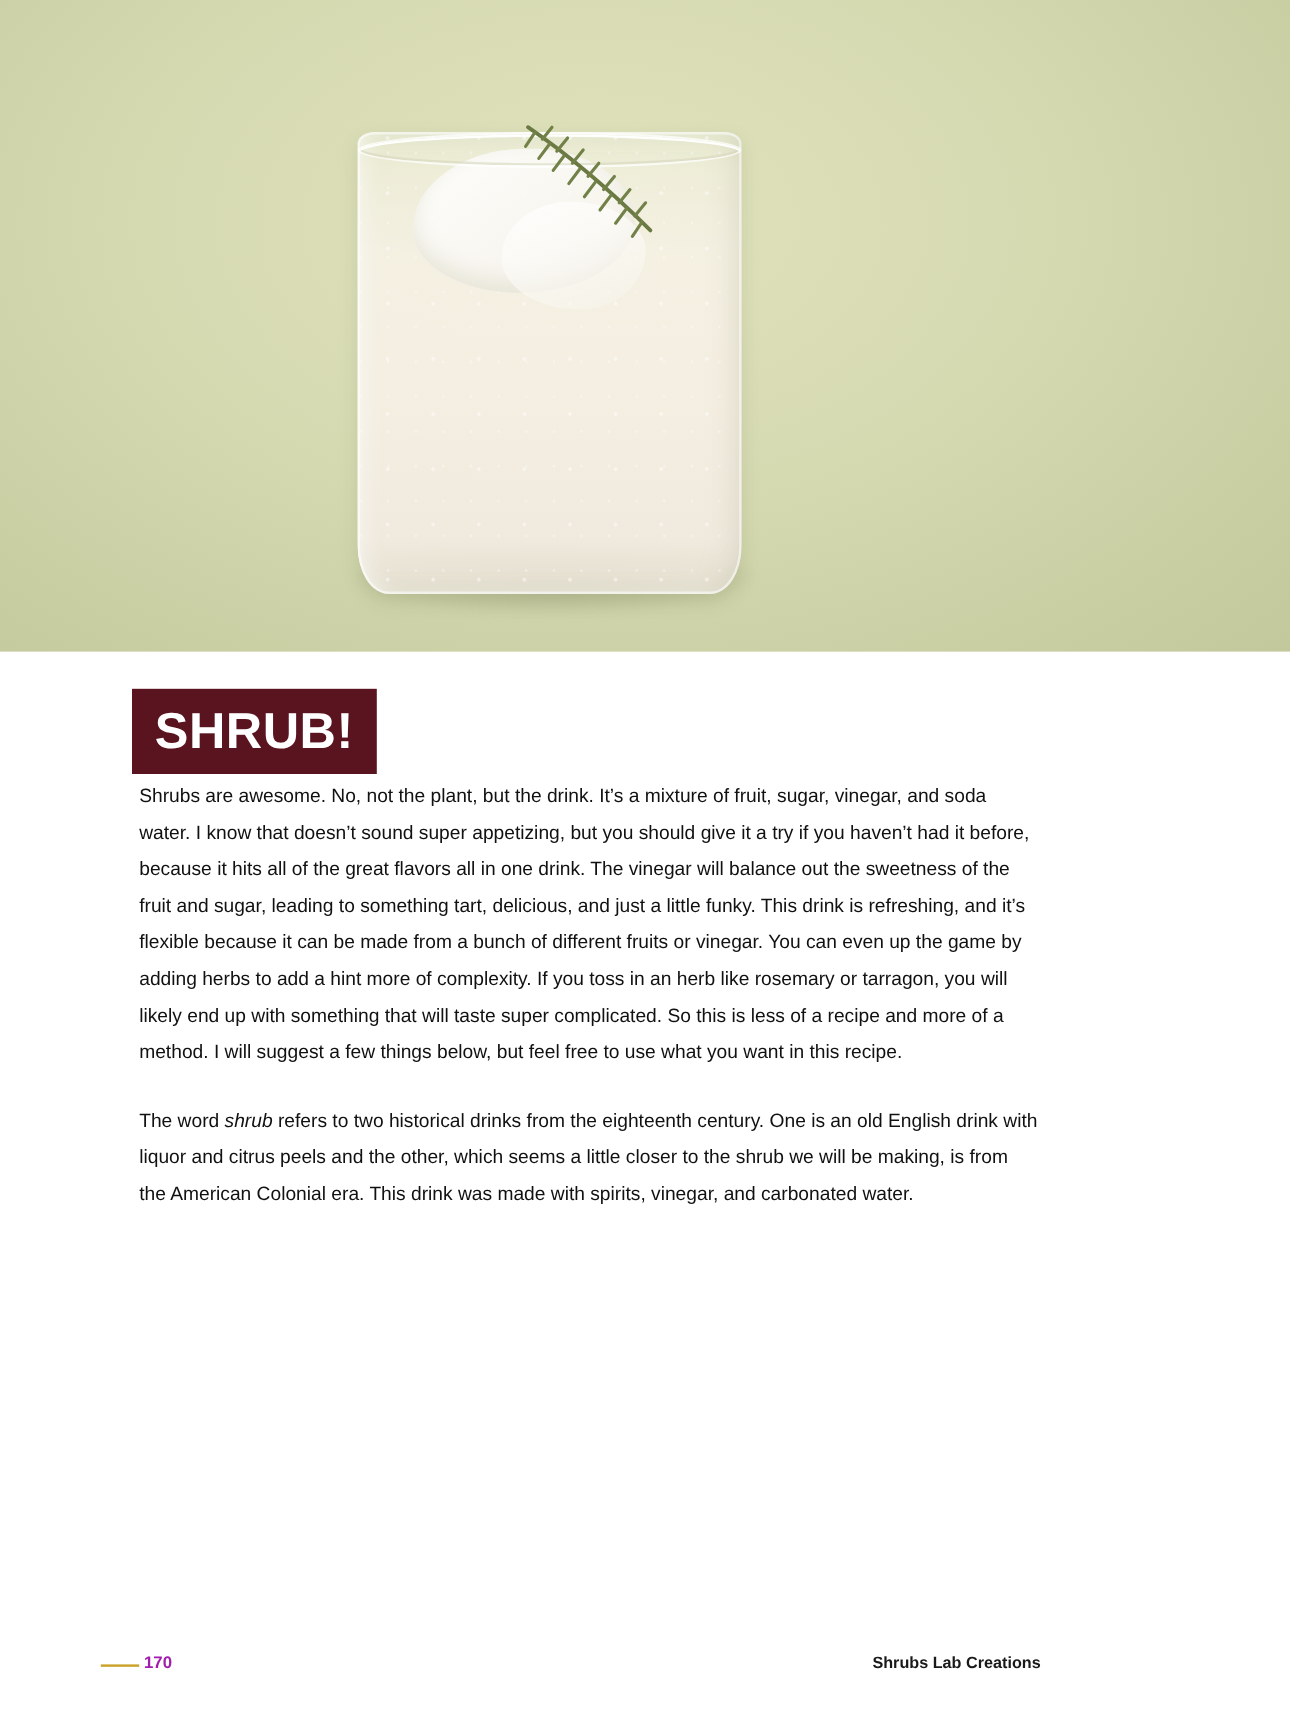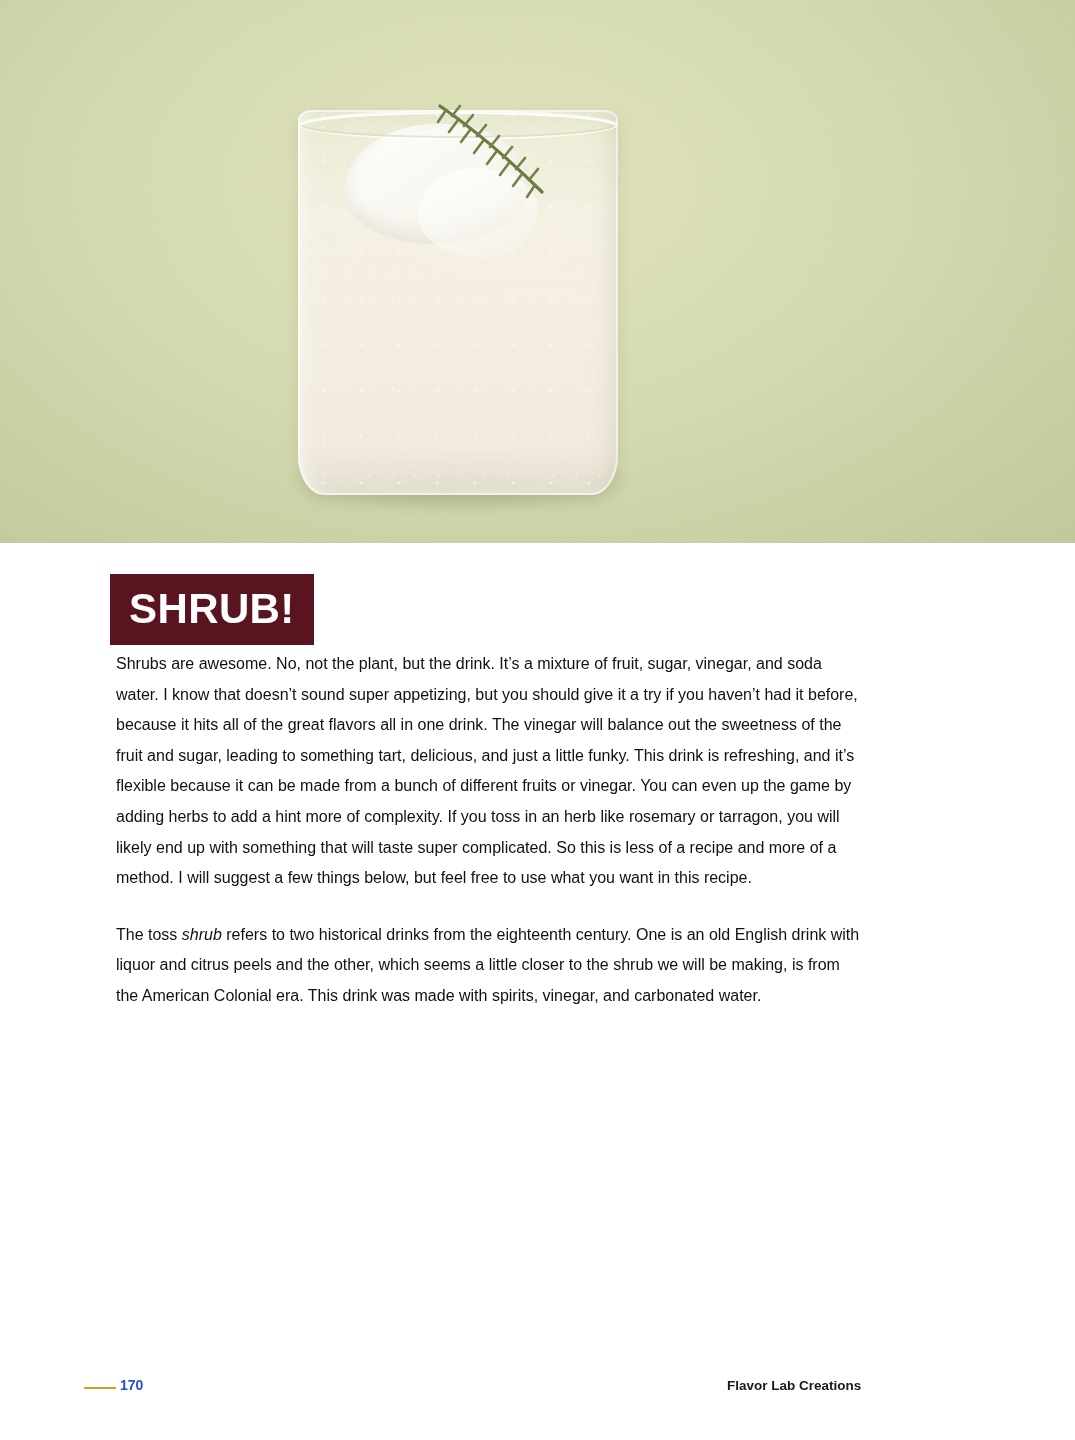--- a/index.html
+++ b/index.html
@@ -172,21 +172,21 @@
     width: 32px;
     height: 2px;
     background: #c9a227;
   }
   .page-num {
     position: absolute;
     left: 120px;
     top: -2px;
     font-size: 14px;
     font-weight: 700;
-    color: #1d4ed8;
+    color: #a21caf;
   }
   .footer-title {
     position: absolute;
     left: 727px;
     top: -1px;
     font-size: 13.5px;
     font-weight: 700;
     color: #1a1a1a;
   }
 </style>
@@ -224,21 +224,21 @@
   </svg>
 </div>
 
 <div class="content">
   <div class="title-wrap">
     <span class="title">SHRUB!</span>
   </div>
 
   <div class="body-text">
     <p>Shrubs are awesome. No, not the plant, but the drink. It’s a mixture of fruit, sugar, vinegar, and soda water. I know that doesn’t sound super appetizing, but you should give it a try if you haven’t had it before, because it hits all of the great flavors all in one drink. The vinegar will balance out the sweetness of the fruit and sugar, leading to something tart, delicious, and just a little funky. This drink is refreshing, and it’s flexible because it can be made from a bunch of different fruits or vinegar. You can even up the game by adding herbs to add a hint more of complexity. If you toss in an herb like rosemary or tarragon, you will likely end up with something that will taste super complicated. So this is less of a recipe and more of a method. I will suggest a few things below, but feel free to use what you want in this recipe.</p>
-    <p><span>The toss </span><em>shrub</em><span> refers to two historical drinks from the eighteenth century. One is an old English drink with liquor and citrus peels and the other, which seems a little closer to the shrub we will be making, is from the American Colonial era. This drink was made with spirits, vinegar, and carbonated water.</span></p>
+    <p><span>The word </span><em>shrub</em><span> refers to two historical drinks from the eighteenth century. One is an old English drink with liquor and citrus peels and the other, which seems a little closer to the shrub we will be making, is from the American Colonial era. This drink was made with spirits, vinegar, and carbonated water.</span></p>
   </div>
 </div>
 
 <div class="footer">
   <div class="footer-rule"></div>
   <div class="page-num">170</div>
-  <div class="footer-title">Flavor Lab Creations</div>
+  <div class="footer-title">Shrubs Lab Creations</div>
 </div>
 
 </body></html>

